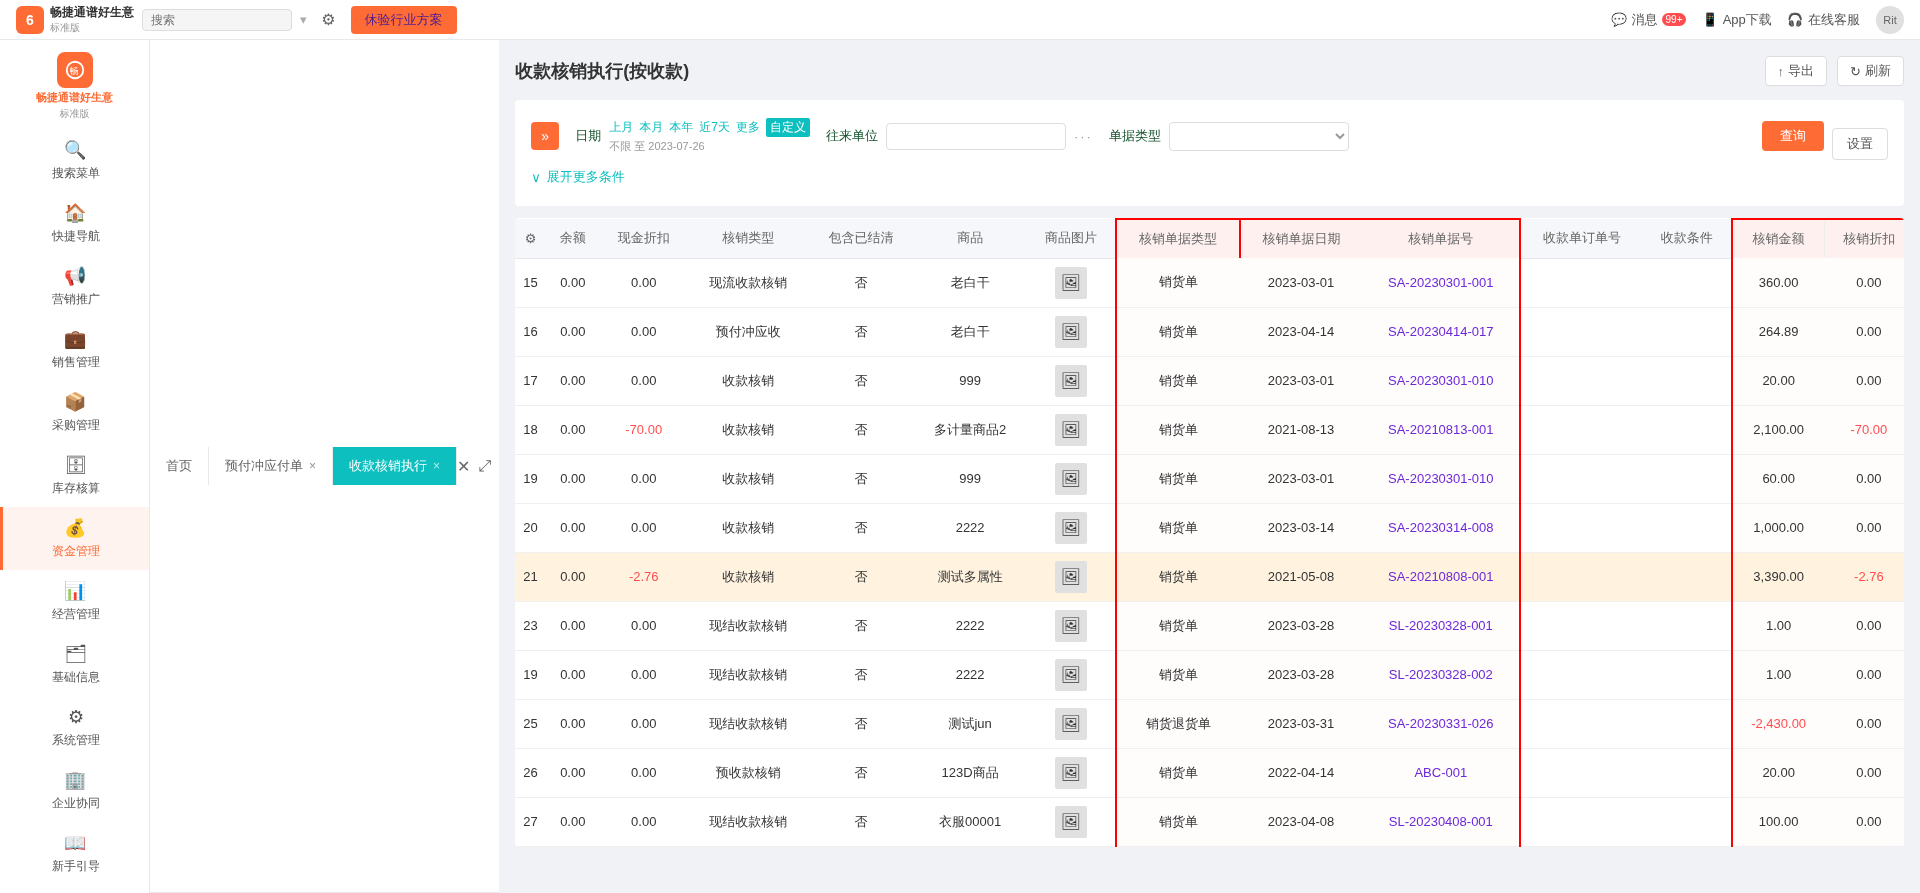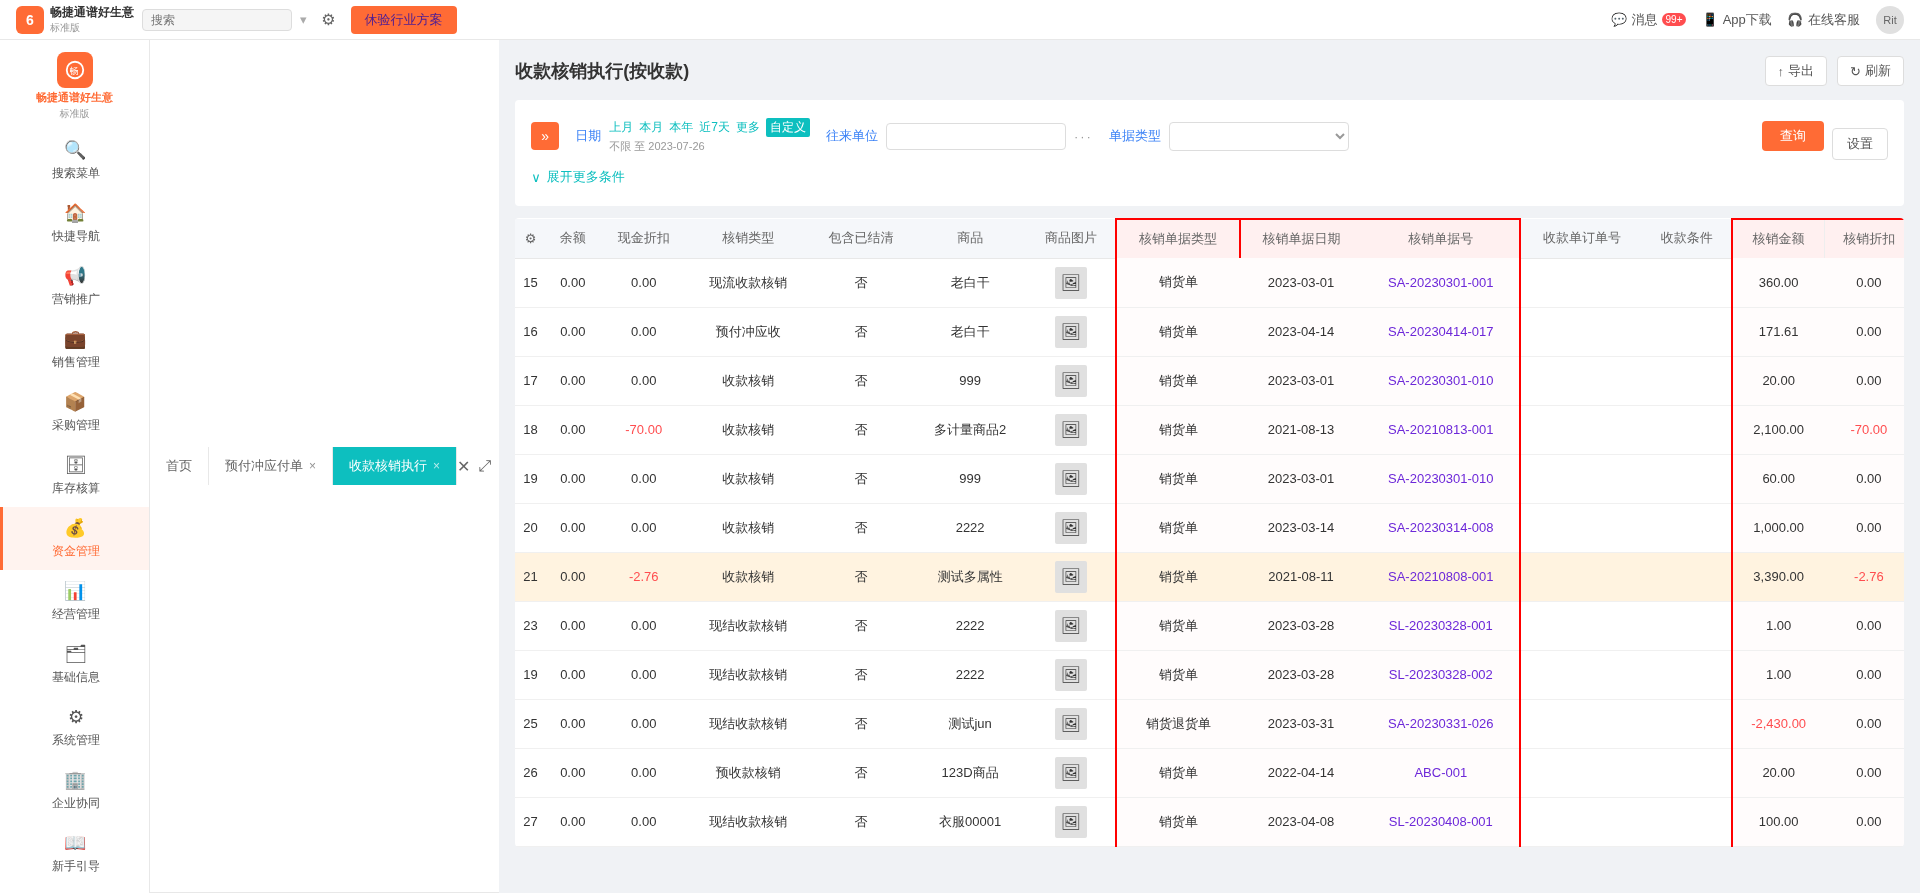--- a/index.html
+++ b/index.html
@@ -53,21 +53,21 @@
     .page-header { display: flex; align-items: center; justify-content: space-between; margin-bottom: 14px; }
     .page-title { font-size: 18px; font-weight: bold; color: #333; }
     .page-actions { display: flex; gap: 10px; }
     .action-btn { display: flex; align-items: center; gap: 4px; padding: 5px 12px; border: 1px solid #ddd; border-radius: 4px; background: #fff; cursor: pointer; font-size: 13px; color: #555; }
 
     
     .filter-bar { background: #fff; border-radius: 4px; padding: 12px 16px; margin-bottom: 12px; }
     .filter-row { display: flex; align-items: center; gap: 16px; flex-wrap: wrap; }
     .filter-expand-btn { width: 28px; height: 28px; background: #ff6b35; border: none; border-radius: 4px; cursor: pointer; display: flex; align-items: center; justify-content: center; color: #fff; font-size: 14px; }
     .filter-group { display: flex; align-items: center; gap: 8px; }
-    .filter-label { color: #3b82f6; font-size: 13px; white-space: nowrap; }
+    .filter-label { color: #14532d; font-size: 13px; white-space: nowrap; }
     .filter-dates { display: flex; flex-direction: column; gap: 2px; }
     .date-row { display: flex; align-items: center; gap: 6px; justify-content: space-between; }
     .date-link { color: #0dbfbf; font-size: 12px; cursor: pointer; }
     .date-link.active { background: #0dbfbf; color: #fff; border-radius: 2px; padding: 1px 4px; }
     .date-hint { font-size: 11px; color: #999; }
     .filter-input { border: 1px solid #ddd; border-radius: 4px; padding: 5px 10px; font-size: 13px; color: #999; width: 180px; }
     .filter-select { border: 1px solid #ddd; border-radius: 4px; padding: 5px 10px; font-size: 13px; color: #999; width: 180px; background: #fff; }
     .filter-dots { color: #999; letter-spacing: 2px; }
     .query-btn { background: #ff6b35; color: #fff; border: none; border-radius: 4px; padding: 6px 18px; font-size: 13px; cursor: pointer; }
     .setting-btn { background: #fff; color: #555; border: 1px solid #ddd; border-radius: 4px; padding: 6px 14px; font-size: 13px; cursor: pointer; margin-top: 16px; }
@@ -324,21 +324,21 @@
                 <td>否</td>
                 <td>老白干</td>
                 <td>
                   <div style="width: 32px; height: 32px; background: rgb(224, 224, 224); border-radius: 2px; margin: 0px auto; display: flex; align-items: center; justify-content: center; font-size: 16px;">🖼</div>
                 </td>
                 <td style="border-left: 2px solid red; border-right: none; background: rgba(255, 240, 240, 0.2);">销货单</td>
                 <td style="background: rgba(255, 240, 240, 0.2);">2023-04-14</td>
                 <td style="border-right: 2px solid red; background: rgba(255, 240, 240, 0.2);"><a href="#" class="link-text">SA-20230414-017</a></td>
                 <td></td>
                 <td></td>
-                <td style="border-left: 2px solid red; background: rgba(255, 240, 240, 0.2);">171.61</td>
+                <td style="border-left: 2px solid red; background: rgba(255, 240, 240, 0.2);">264.89</td>
                 <td style="border-right: 2px solid red; background: rgba(255, 240, 240, 0.2);">0.00</td>
               </tr>
               <tr>
                 <td>17</td>
                 <td>0.00</td>
                 <td>0.00</td>
                 <td>收款核销</td>
                 <td>否</td>
                 <td>999</td>
                 <td>
@@ -410,21 +410,21 @@
                 <td>21</td>
                 <td>0.00</td>
                 <td class="negative">-2.76</td>
                 <td>收款核销</td>
                 <td>否</td>
                 <td>测试多属性</td>
                 <td>
                   <div style="width: 32px; height: 32px; background: rgb(224, 224, 224); border-radius: 2px; margin: 0px auto; display: flex; align-items: center; justify-content: center; font-size: 16px;">🖼</div>
                 </td>
                 <td style="border-left: 2px solid red; border-right: none; background: rgba(255, 240, 240, 0.2);">销货单</td>
-                <td style="background: rgba(255, 240, 240, 0.2);">2021-08-11</td>
+                <td style="background: rgba(255, 240, 240, 0.2);">2021-05-08</td>
                 <td style="border-right: 2px solid red; background: rgba(255, 240, 240, 0.2);"><a href="#" class="link-text">SA-20210808-001</a></td>
                 <td></td>
                 <td></td>
                 <td style="border-left: 2px solid red; background: rgba(255, 240, 240, 0.2);">3,390.00</td>
                 <td class="negative" style="border-right: 2px solid red; background: rgba(255, 240, 240, 0.2);">-2.76</td>
               </tr>
               <tr>
                 <td>23</td>
                 <td>0.00</td>
                 <td>0.00</td>

